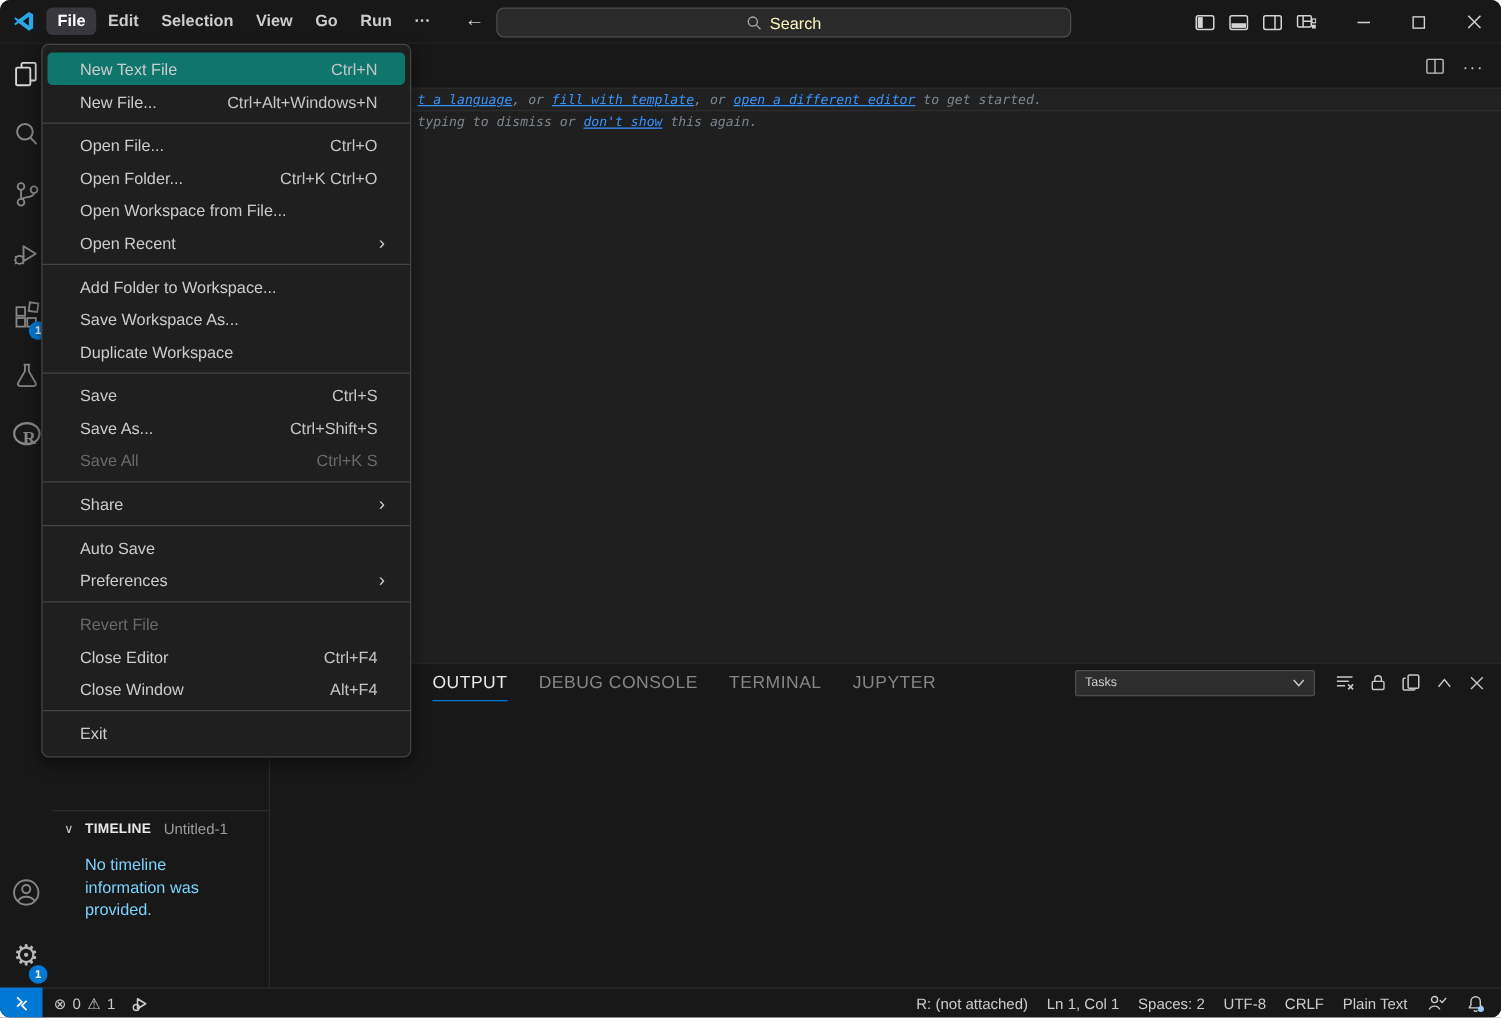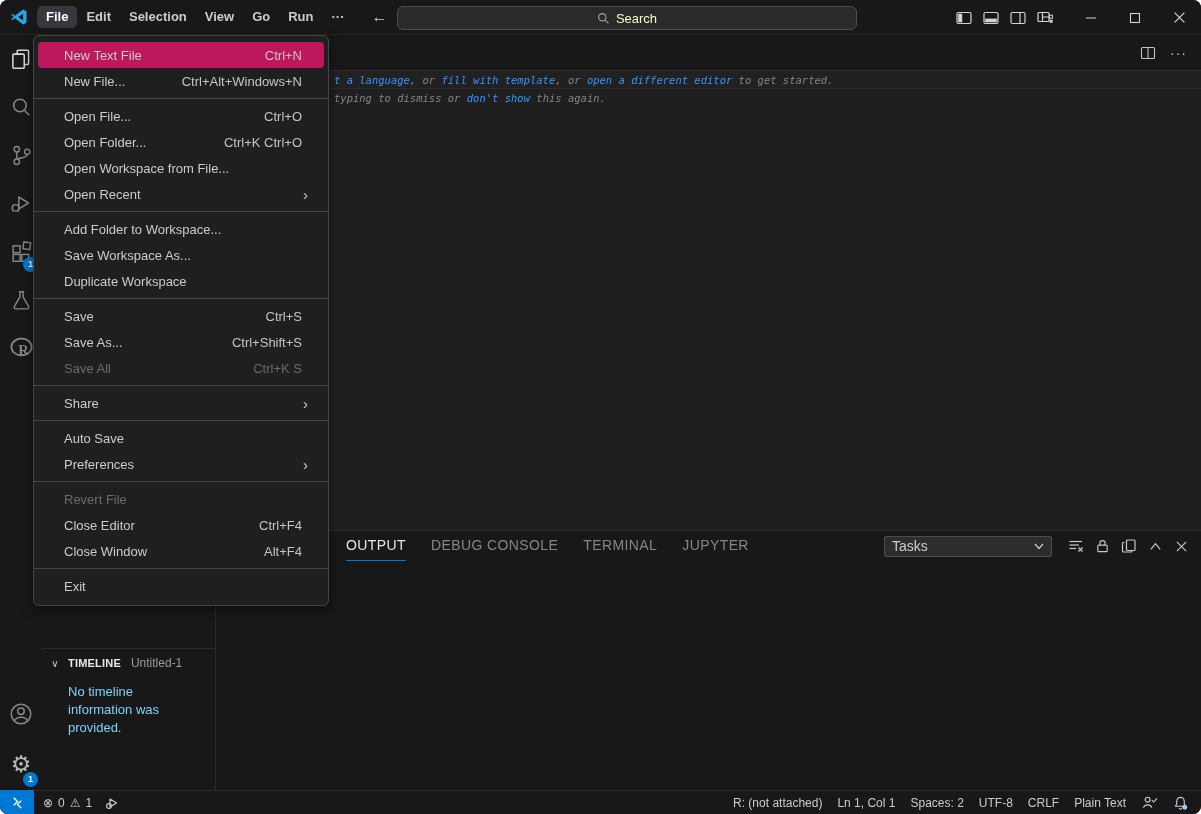--- a/index.html
+++ b/index.html
@@ -39,45 +39,45 @@
   .tl-msg{margin:13px 0 0 26px;width:130px;font-size:13px;line-height:18px;color:#7dd3fc;}
 
   .main{flex:1;display:flex;flex-direction:column;border-left:1px solid #2b2b2b;min-width:0;}
   .tabbar{height:35px;background:#181818;position:relative;flex:none;}
   .tab-actions{position:absolute;right:14px;top:0;height:35px;display:flex;align-items:center;gap:14px;color:#c5c5c5;}
   .more-dots{font-size:14px;letter-spacing:1px;color:#c5c5c5;}
   .editor{flex:1;background:#1f1f1f;position:relative;overflow:hidden;}
   .hintline{position:absolute;left:0;right:0;height:19px;line-height:19px;padding-left:118px;font-family:"DejaVu Sans Mono",monospace;font-style:italic;font-size:10.5px;color:#7d8590;white-space:pre;}
   .hintline.l1{top:0;background:#212121;border-top:1px solid #2d2d2d;border-bottom:1px solid #2d2d2d;}
   .hintline.l2{top:19px;}
-  .hl-link{color:#3794ff;}
+  .hl-link{color:#3794ff;text-decoration:underline;}
 
   
   .panel{height:260px;background:#181818;border-top:1px solid #2b2b2b;display:flex;flex-direction:column;flex:none;}
   .panel-header{height:30px;position:relative;flex:none;}
   .p-tabs{position:absolute;left:130px;top:0;height:30px;display:flex;align-items:center;gap:25px;}
   .p-tab{font-size:14px;letter-spacing:.4px;color:#868686;height:30px;line-height:29px;border-bottom:1px solid transparent;text-align:center;}
   .p-tab.active{color:#e7e7e7;border-bottom-color:#0078d4;}
   .p-right{position:absolute;right:12px;top:0;height:30px;display:flex;align-items:center;gap:11px;color:#c8c8c8;}
-  .chan-select{width:168px;height:21px;background:#2d2d2d;border:1px solid #4d4d4d;border-radius:2px;display:flex;align-items:center;font-size:14px;color:#cccccc;padding:0 7px;justify-content:space-between;margin-right:5px;}
+  .chan-select{width:192px;height:21px;background:#2d2d2d;border:1px solid #4d4d4d;border-radius:2px;display:flex;align-items:center;font-size:10px;color:#cccccc;padding:0 7px;justify-content:space-between;margin-right:5px;}
   .panel-body{flex:1;}
 
   
   .statusbar{position:absolute;bottom:0;left:0;right:0;height:24px;background:#181818;border-top:1px solid #2b2b2b;display:flex;align-items:center;font-size:12px;color:#cccccc;}
   .sb-remote{width:34px;height:24px;background:#0078d4;display:flex;align-items:center;justify-content:center;flex:none;margin-top:-1px;}
   .sb-left{display:flex;align-items:center;gap:5px;margin-left:9px;}
   .sb-ico{font-size:12px;}
   .sb-debug{margin-left:12px;display:flex;align-items:center;}
   .sb-right{margin-left:auto;display:flex;align-items:center;gap:15px;padding-right:13px;}
   .sb-item{white-space:nowrap;}
 
   
   .menu{position:absolute;left:33px;top:35px;width:296px;background:#1f1f1f;border:1px solid #454545;border-radius:6px;box-shadow:0 4px 12px rgba(0,0,0,.5);padding:6px 0;z-index:100;}
   .mi{height:26px;margin:0 4px;padding:0 22px 0 26px;display:flex;align-items:center;border-radius:4px;font-size:13px;color:#cccccc;}
-  .mi.highlighted{background:#be185d;}
+  .mi.highlighted{background:#0f766e;}
   .mi.disabled{color:#6a6a6a;}
   .mi .mi-label{flex:1;}
   .mi .mi-sc{color:#c5c5c5;}
   .mi.disabled .mi-sc{color:#6a6a6a;}
   .mi .mi-sub{color:#cccccc;font-size:15px;margin-right:-6px;}
   .msep{height:1px;background:#454545;margin:4px 0;}
 </style>
 </head>
 <body>
 

